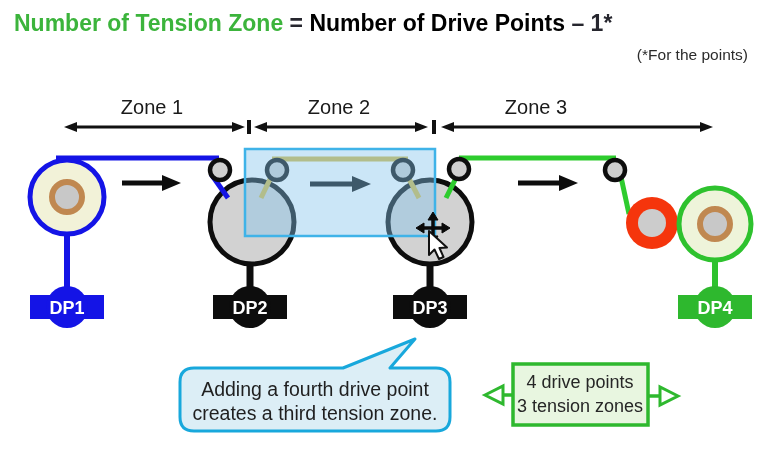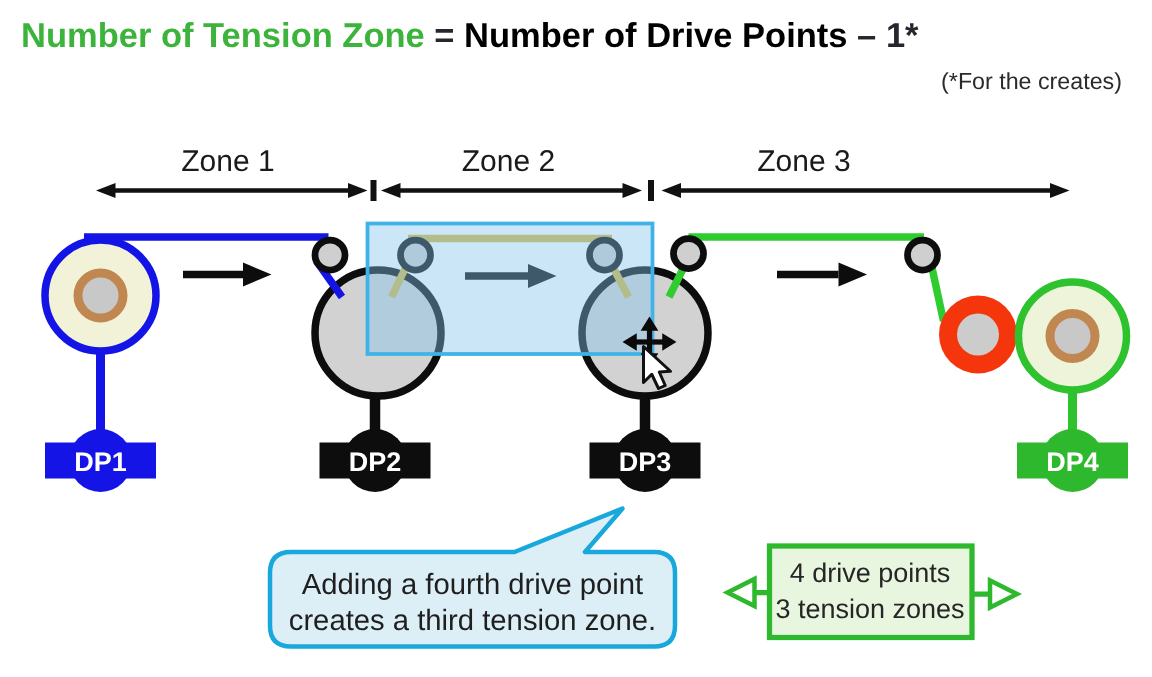--- a/index.html
+++ b/index.html
@@ -16,21 +16,21 @@
   .callout-text{font-size:19.5px;fill:#1f1f1f;text-anchor:middle;}
   .summary-text{font-size:18px;fill:#262626;text-anchor:middle;}
 </style>
 </head>
 <body>
 
 <div class="canvas">
 
   <div class="title"><span class="t-green">Number of Tension Zone</span><span class="t-dark"> = </span><span class="t-blue">Number of Drive Points</span><span class="t-dark"> – 1*</span></div>
 
-  <div class="footnote">(*For the creates)</div>
+  <div class="footnote">(*For the points)</div>
 
   <svg width="768" height="451" viewBox="0 0 768 451" style="position:absolute;left:0;top:0;">
 
     <g>
       <line x1="74" y1="127" x2="234" y2="127" stroke="#111" stroke-width="3"></line>
       <polygon points="64,127 77,122 77,132" fill="#111"></polygon>
       <polygon points="245,127 232,122 232,132" fill="#111"></polygon>
     </g>
     <rect x="247" y="120" width="4" height="14" fill="#111"></rect>
     <g>

